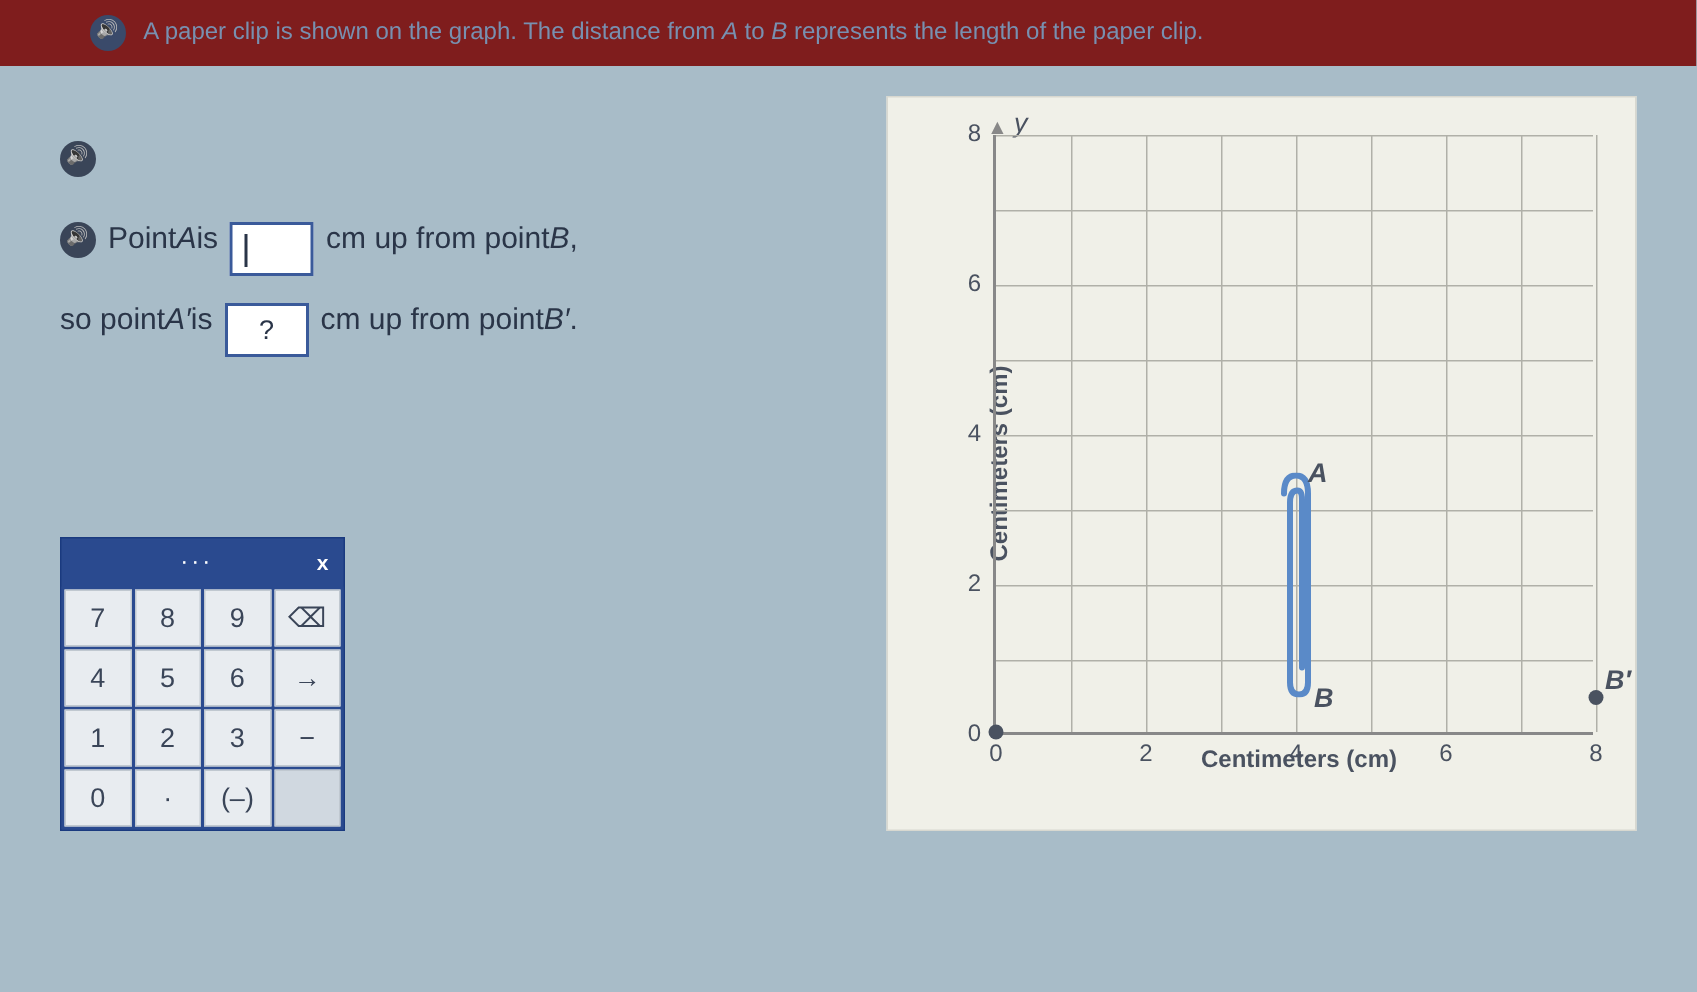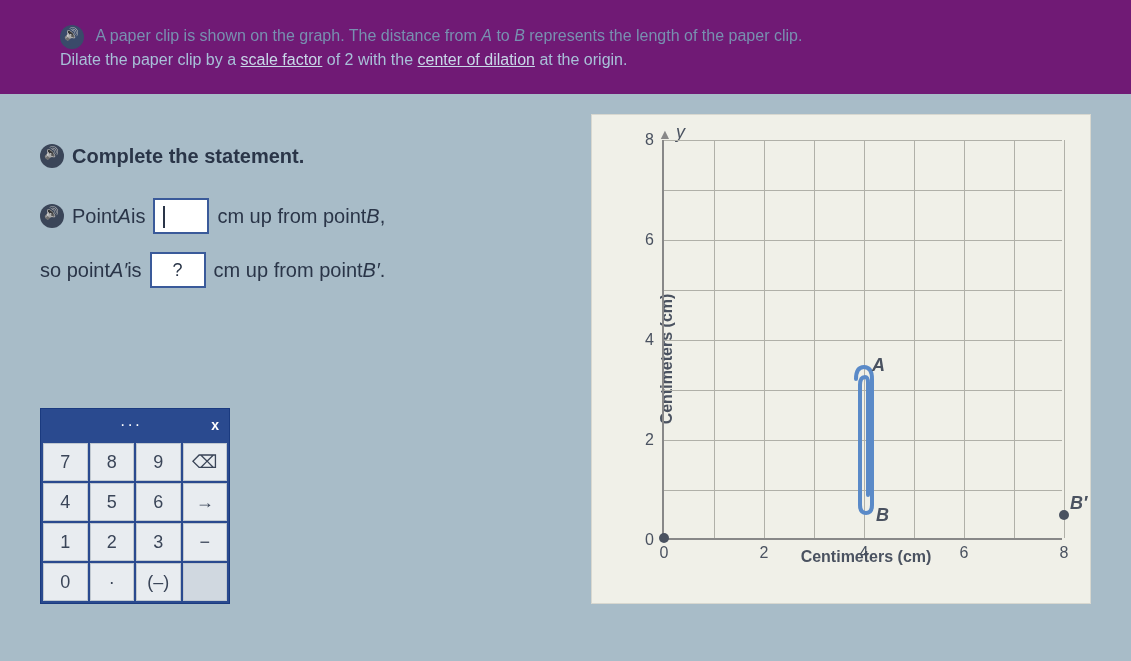--- a/index.html
+++ b/index.html
@@ -4,23 +4,23 @@
 <style>
 * { box-sizing: border-box; margin: 0; padding: 0; }
 body {
   width: 1131px;
   height: 661px;
   font-family: Arial, sans-serif;
   background: #a8bcc8;
   overflow: hidden;
 }
 .header {
-  background: #701a75;
+  background: #7f1d1d;
   color: #a8c0d8;
-  padding: 25px 60px;
+  padding: 10px 60px;
   font-size: 16px;
 }
 .header-line1 { color: #7890b0; }
 .header-line2 { color: #a8c0d8; margin-top: 2px; }
 .header a { color: #c8d8e8; text-decoration: underline; }
 .main-content {
   display: flex;
   padding: 20px 40px;
   gap: 40px;
 }
@@ -50,21 +50,20 @@
 .statement-title {
   display: flex;
   align-items: center;
   font-size: 20px;
   font-weight: bold;
   color: #2a3548;
   margin-bottom: 30px;
 }
 .statement-line {
   display: flex;
-  align-items: center;
   font-size: 20px;
   color: #2a3548;
   margin-bottom: 18px;
   margin-left: 0;
 }
 .statement-line .audio-icon { flex-shrink: 0; }
 .input-box {
   display: inline-block;
   width: 56px;
   height: 36px;
@@ -223,30 +222,26 @@
 }
 </style>
 </head>
 <body>
 
 <div class="header">
   <div class="header-line1">
     <span class="audio-icon" style="background:#3a4a6a"></span>
     <span>A paper clip is shown on the graph. The distance from </span><i>A</i><span> to </span><i>B</i><span> represents the length of the paper clip.</span>
   </div>
-  <div class="header-line2">
-    <span>Dilate the paper clip by a </span><a>scale factor</a><span> of 2 with the </span><a>center of dilation</a><span> at the origin.</span>
-  </div>
 </div>
 
 <div class="main-content">
   <div class="left-panel">
     <div class="statement-title">
       <span class="audio-icon"></span>
-      <span>Complete the statement.</span>
     </div>
 
     <div class="statement-line">
       <span class="audio-icon"></span>
       <span>Point </span>
       <i>A</i>
       <span> is </span>
       <span class="input-box active"></span>
       <span> cm up from point </span>
       <i>B</i>

